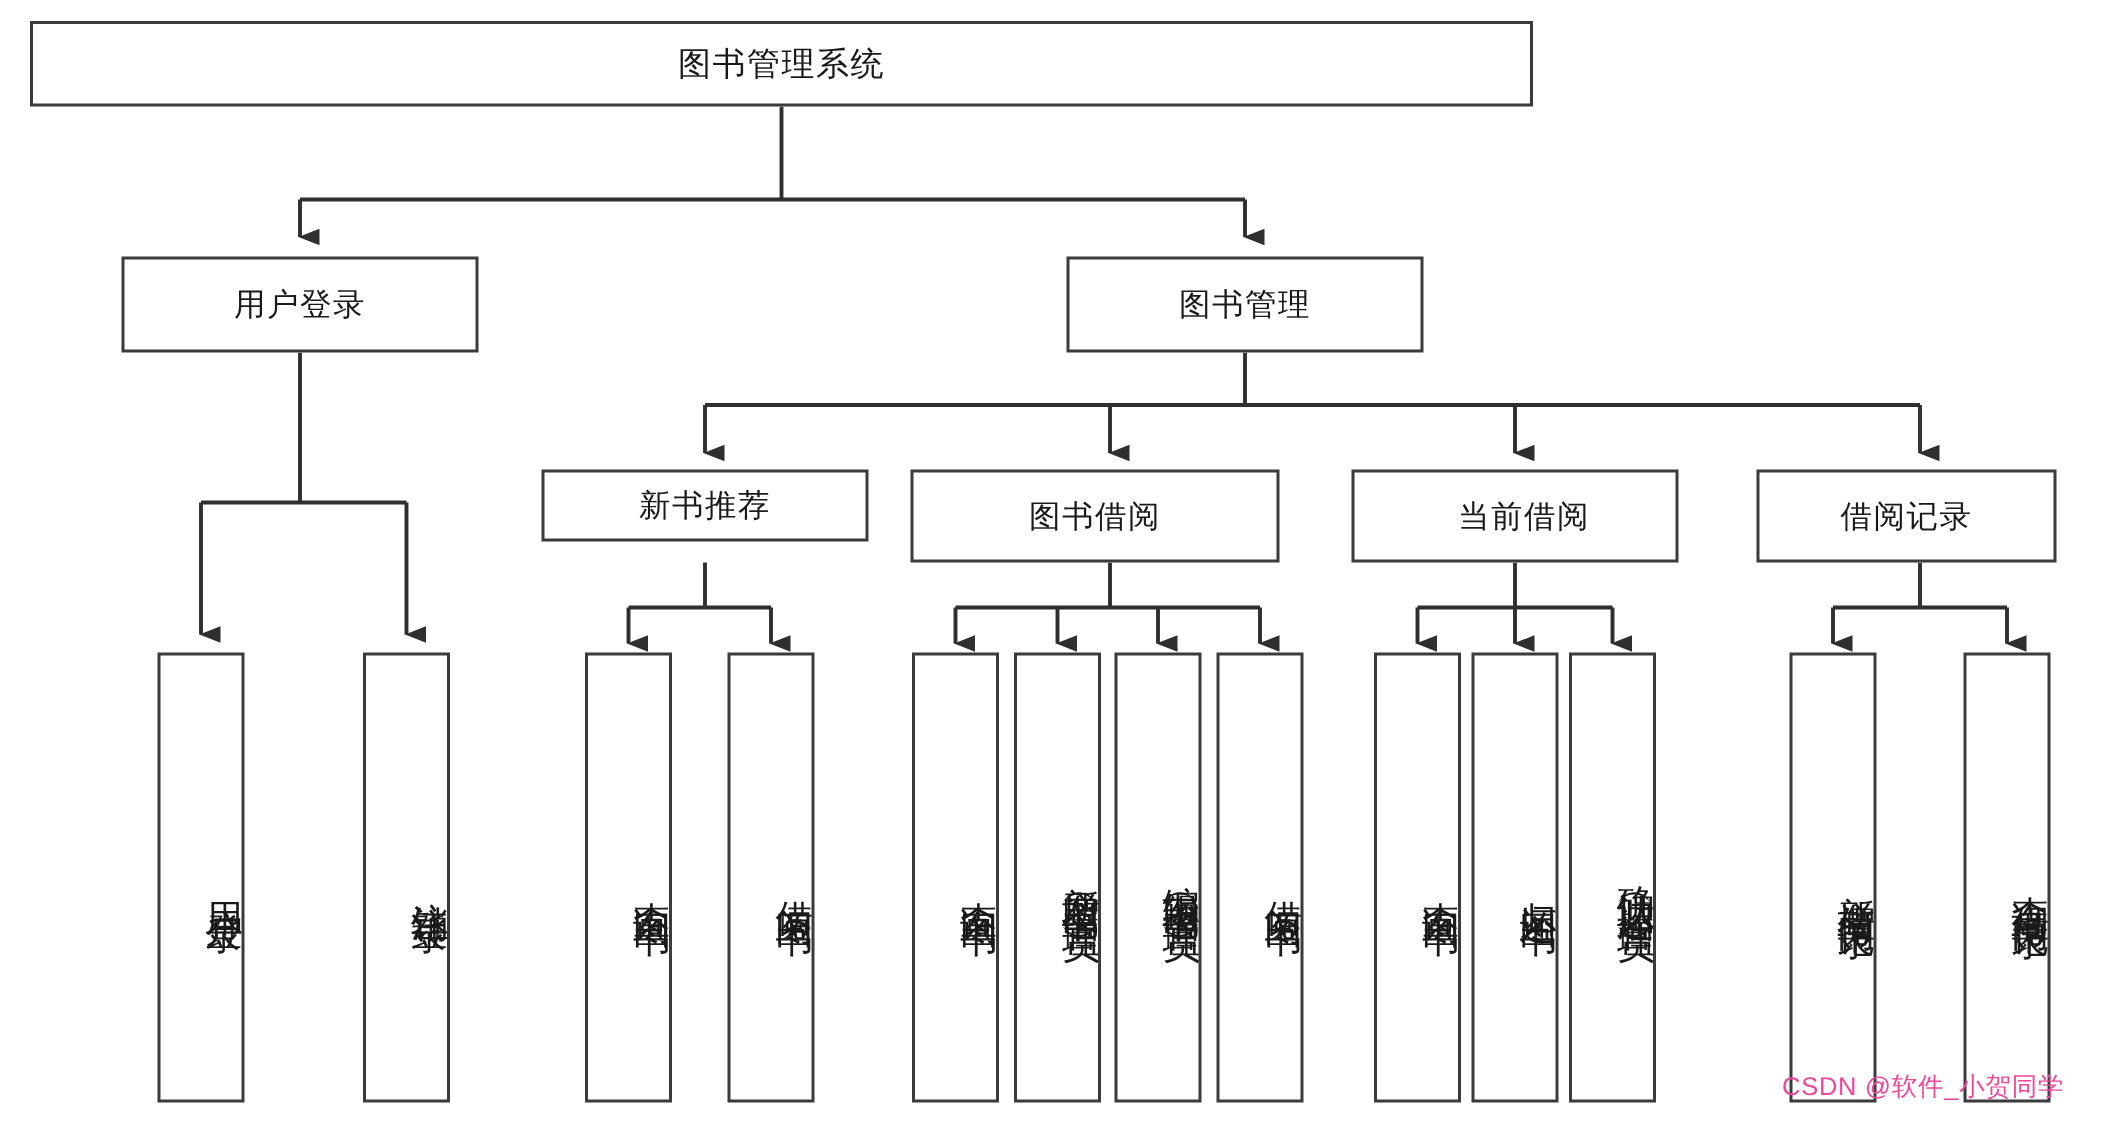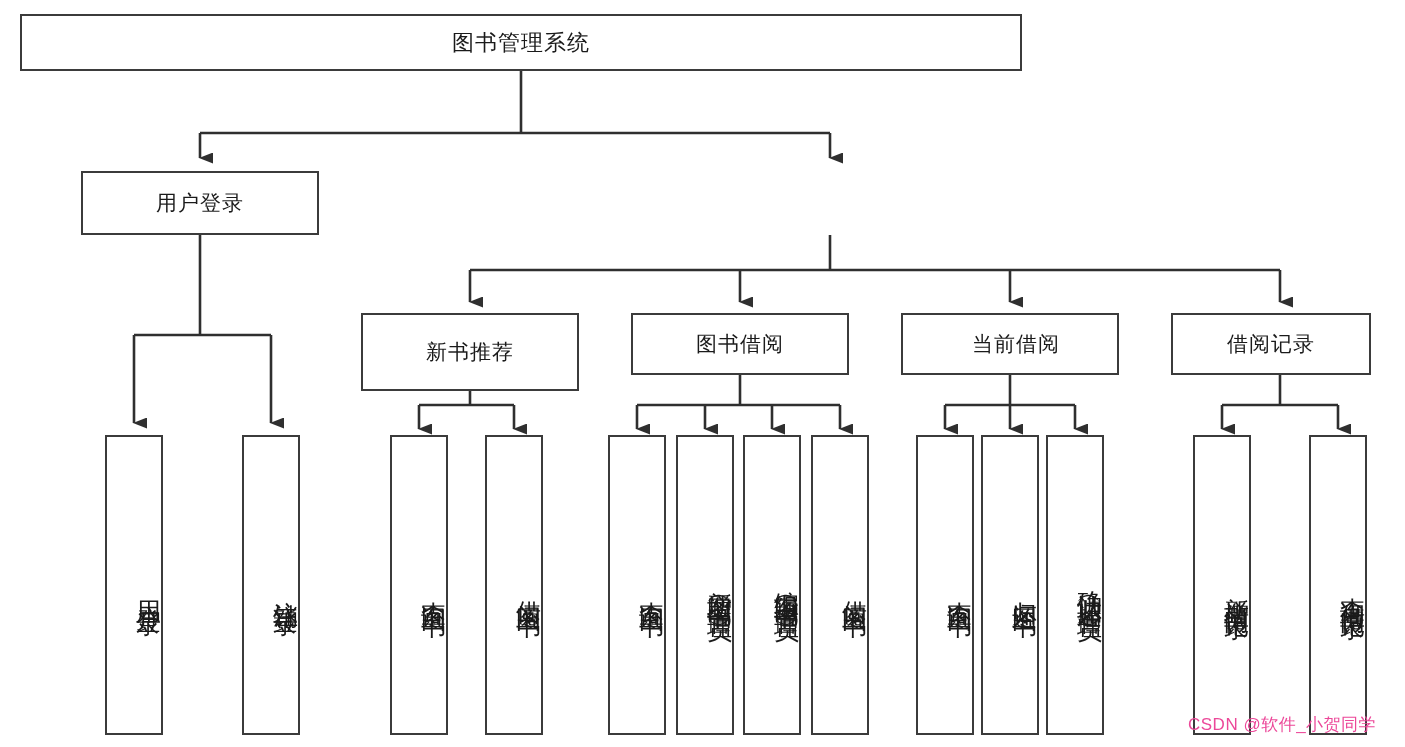--- a/index.html
+++ b/index.html
@@ -105,25 +105,28 @@
     </g>
   </svg>
 
   <div class="node root h" style="left:20px;top:14px;width:1002px;height:57px;">
     <span>图书管理系统</span>
   </div>
 
   <div class="node h" style="left:81px;top:171px;width:238px;height:64px;">
     <span>用户登录</span>
   </div>
+  <div class="node h" style="left:711px;top:171px;width:238px;height:64px;">
+    <span>图书管理</span>
+  </div>
 
-  <div class="node h" style="left:361px;top:313px;width:218px;height:78px;">
+  <div class="node h" style="left:361px;top:313px;width:218px;height:48px;">
     <span>新书推荐</span>
   </div>
-  <div class="node h" style="left:631px;top:313px;width:218px;height:62px;align-items:center;">
+  <div class="node h" style="left:607px;top:313px;width:246px;height:62px;align-items:center;">
     <span>图书借阅</span>
   </div>
   <div class="node h" style="left:901px;top:313px;width:218px;height:62px;padding-left:12px;">
     <span>当前借阅</span>
   </div>
   <div class="node h" style="left:1171px;top:313px;width:200px;height:62px;">
     <span>借阅记录</span>
   </div>
 
   <div class="node leaf" style="left:105px;top:435px;width:58px;height:300px;">

